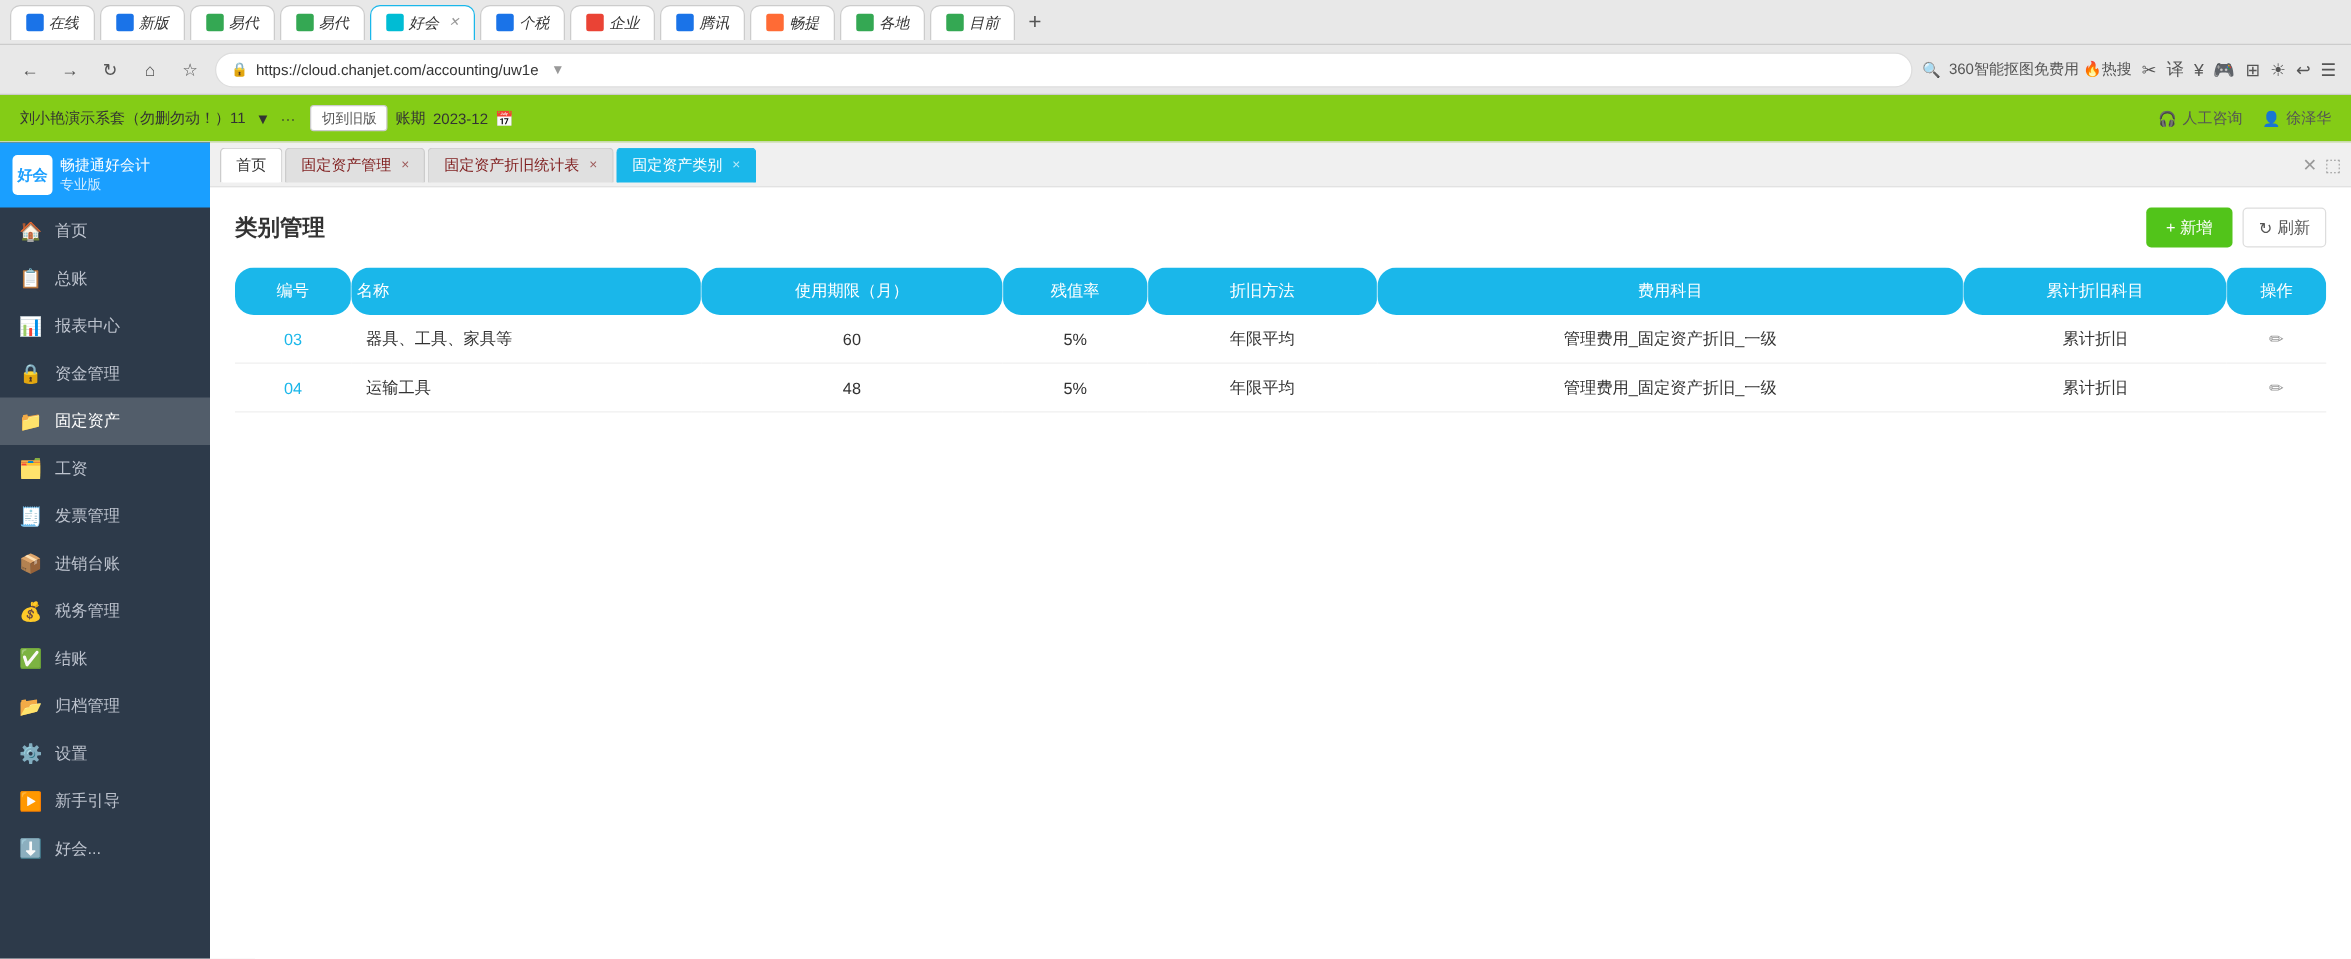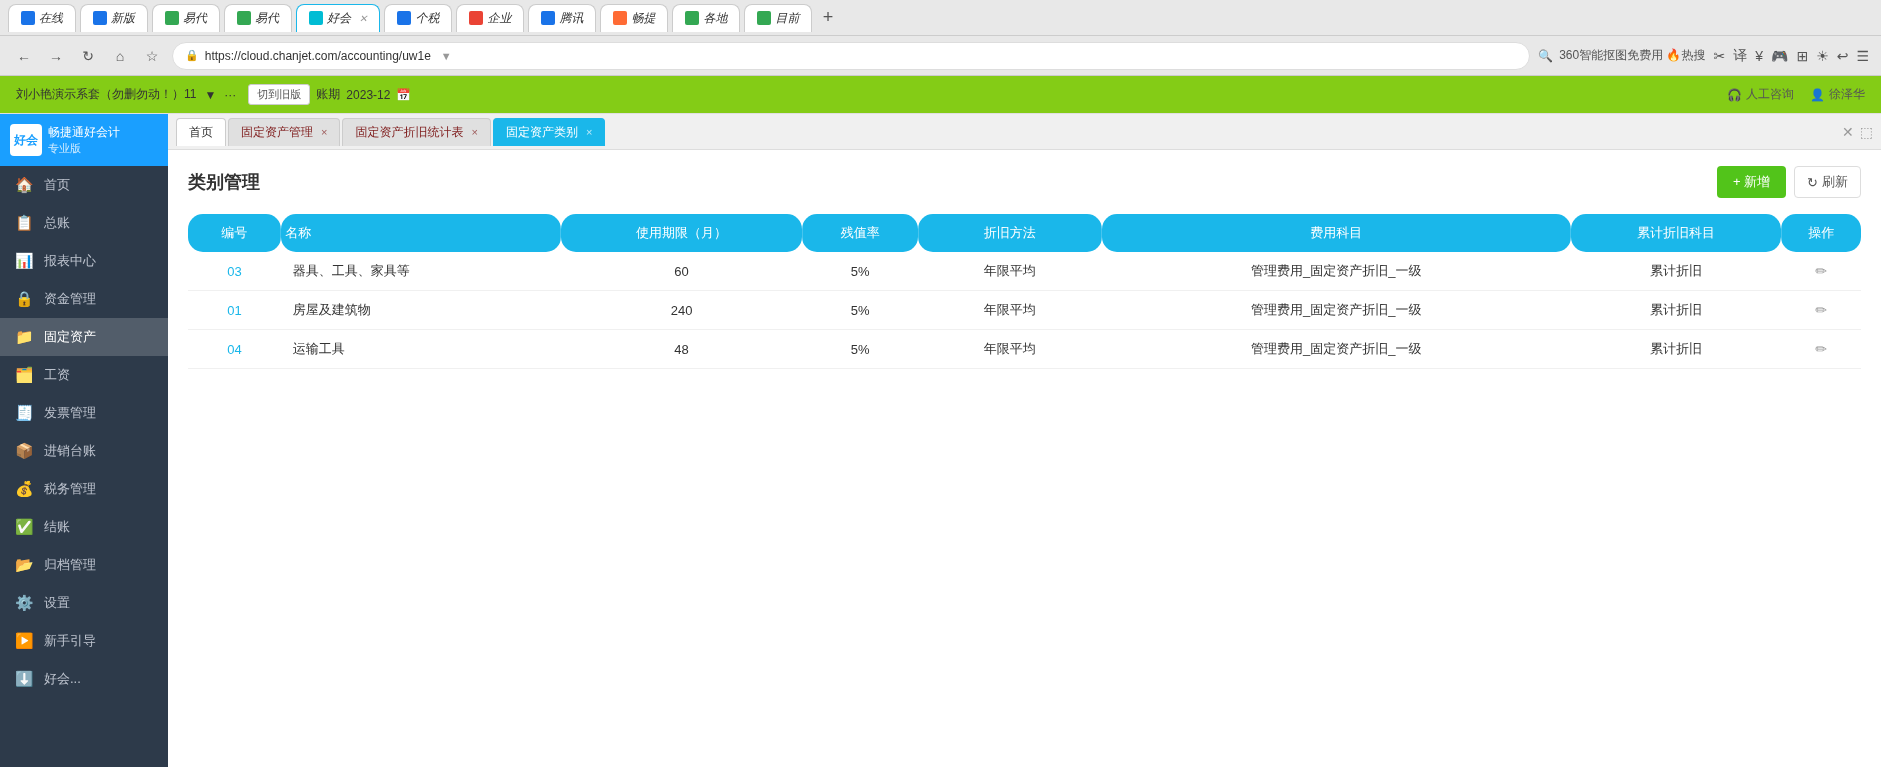--- a/index.html
+++ b/index.html
@@ -304,32 +304,20 @@
               <td>60</td>
               <td>5%</td>
               <td>年限平均</td>
               <td>管理费用_固定资产折旧_一级</td>
               <td>累计折旧</td>
               <td>
                 <span class="edit-icon">✏</span>
               </td>
             </tr>
             <tr>
-              <td class="id-col">01</td>
-              <td class="name-col">房屋及建筑物</td>
-              <td>240</td>
-              <td>5%</td>
-              <td>年限平均</td>
-              <td>管理费用_固定资产折旧_一级</td>
-              <td>累计折旧</td>
-              <td>
-                <span class="edit-icon">✏</span>
-              </td>
-            </tr>
-            <tr>
               <td class="id-col">04</td>
               <td class="name-col">运输工具</td>
               <td>48</td>
               <td>5%</td>
               <td>年限平均</td>
               <td>管理费用_固定资产折旧_一级</td>
               <td>累计折旧</td>
               <td>
                 <span class="edit-icon">✏</span>
               </td>

